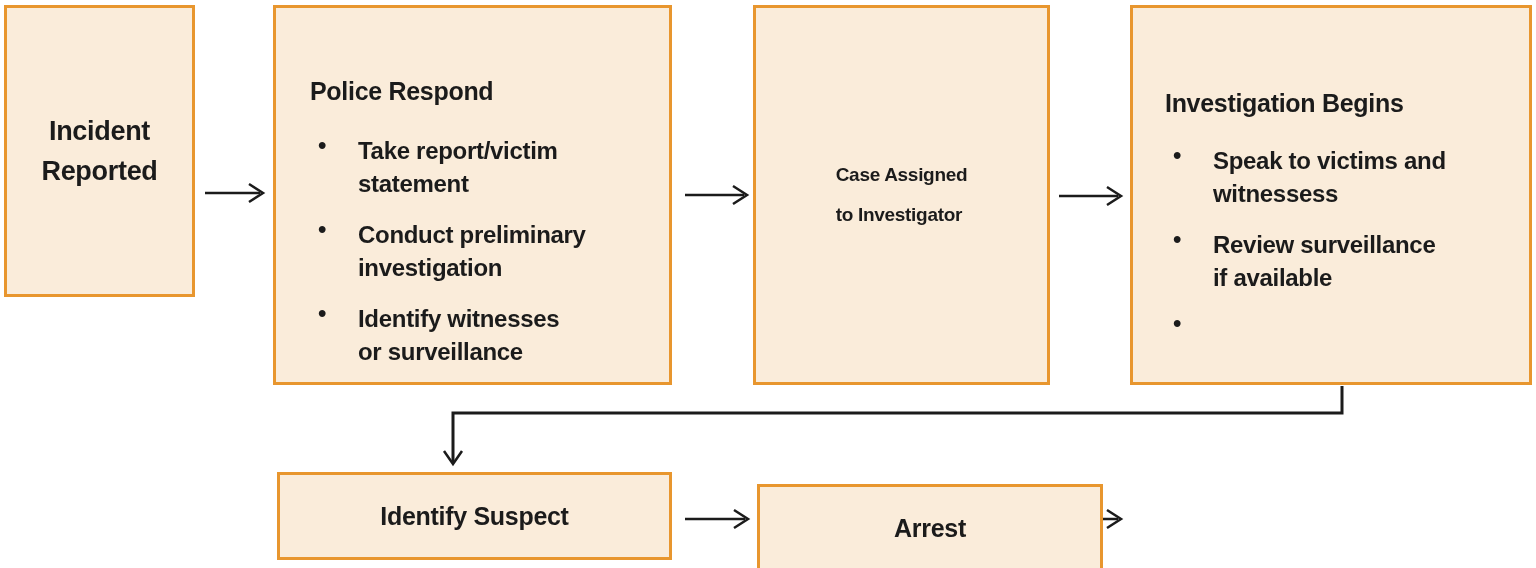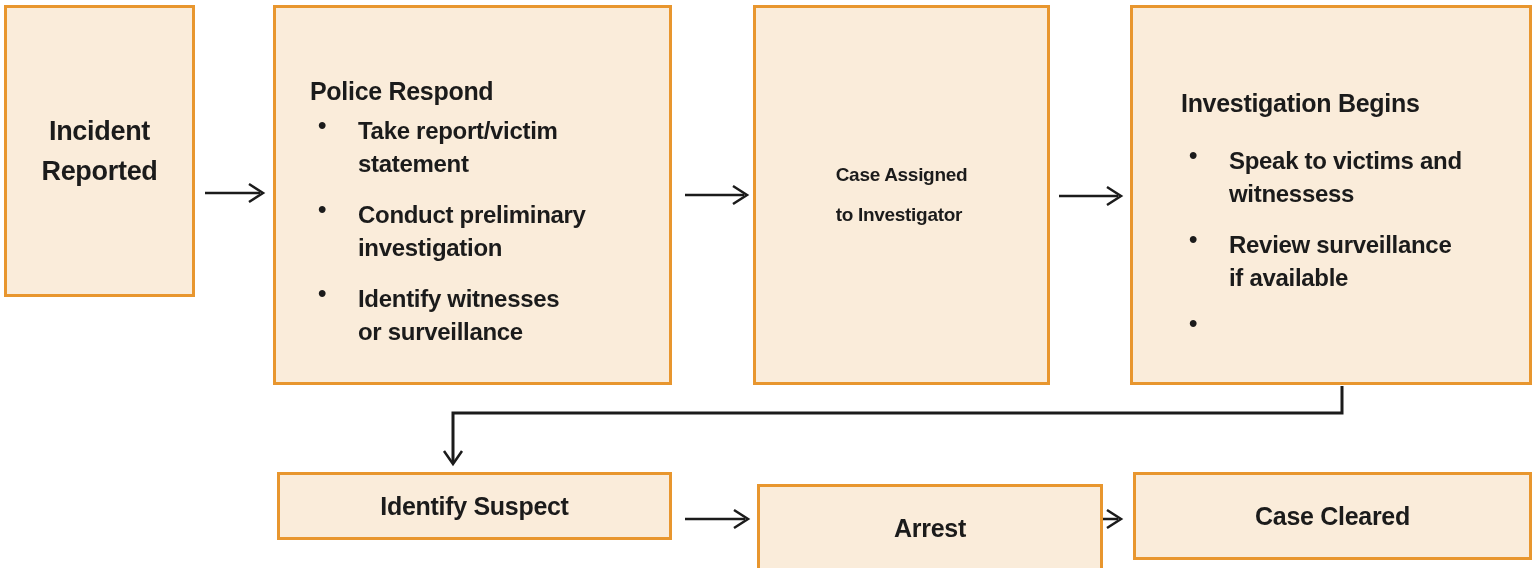--- a/index.html
+++ b/index.html
@@ -18,21 +18,21 @@
     background: #faecda;
     border: 3px solid #e8962e;
     box-sizing: border-box;
   }
   
   #n-incident  { left: 4px;    top: 5px; width: 191px; height: 292px; }
   #n-police    { left: 273px;  top: 5px; width: 399px; height: 380px; }
   #n-assigned  { left: 753px;  top: 5px; width: 297px; height: 380px; }
   #n-invbegins { left: 1130px; top: 5px; width: 402px; height: 380px; }
   
-  #n-suspect   { left: 277px;  top: 472px; width: 395px; height: 68px; }
+  #n-suspect   { left: 277px;  top: 472px; width: 395px; height: 88px; }
   #n-arrest    { left: 757px;  top: 484px; width: 346px; height: 88px; }
   #n-cleared   { left: 1133px; top: 472px; width: 399px; height: 88px; }
 
   .center-wrap {
     display: flex;
     align-items: center;
     justify-content: center;
     width: 100%;
     height: 100%;
   }
@@ -51,27 +51,27 @@
     letter-spacing: -0.3px;
   }
   .label-small {
     text-align: center;
     font-size: 25px;
     line-height: 30px;
     letter-spacing: -0.3px;
   }
   .detail-node { padding: 0 8px 0 0; }
   #n-police    { padding-top: 66px; padding-left: 34px; }
-  #n-invbegins { padding-top: 78px; padding-left: 48px; }
+  #n-invbegins { padding-top: 78px; padding-left: 32px; }
   .node-title {
     font-size: 25px;
     line-height: 34px;
     letter-spacing: -0.3px;
   }
-  #n-police .node-title    { }
+  #n-police .node-title    { margin-bottom: 20px; }
   #n-invbegins .node-title { margin-bottom: 18px; }
   .bullet {
     display: flex;
     align-items: flex-start;
     margin-bottom: 12px;
     font-size: 24px;
     line-height: 33px;
     letter-spacing: -0.3px;
   }
   .bullet-dot {
@@ -177,19 +177,14 @@
       <div class="label-small">Identify Suspect</div>
     </div>
   </div>
 
   <div class="node" id="n-arrest">
     <div class="center-wrap">
       <div class="label-small">Arrest</div>
     </div>
   </div>
 
-  <div class="node" id="n-cleared">
-    <div class="center-wrap">
-      <div class="label-small">Case Cleared</div>
-    </div>
-  </div>
 
 </div>
 
 </body></html>

